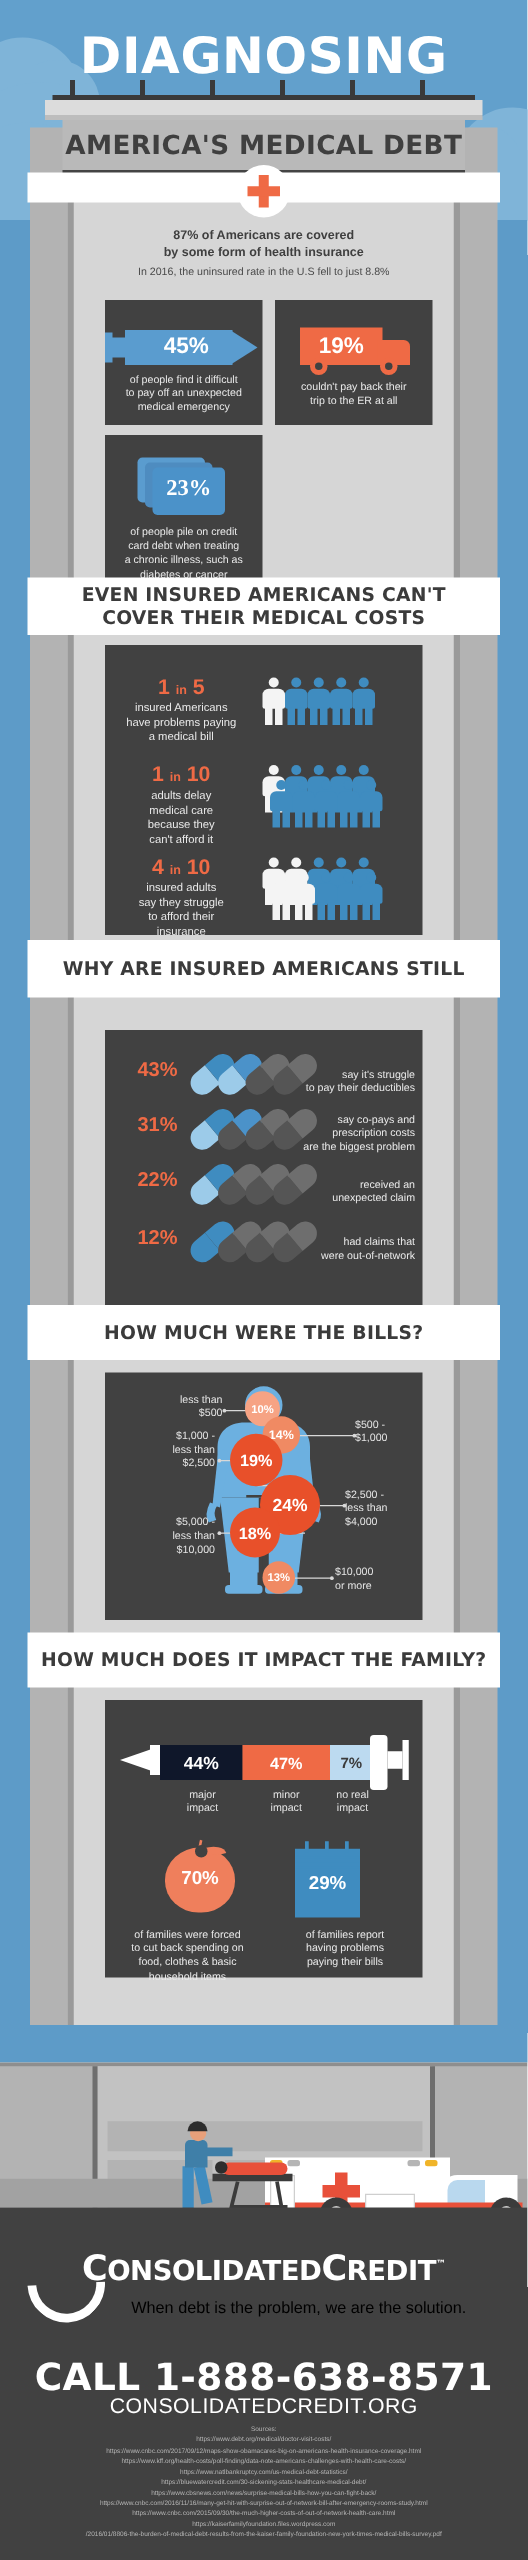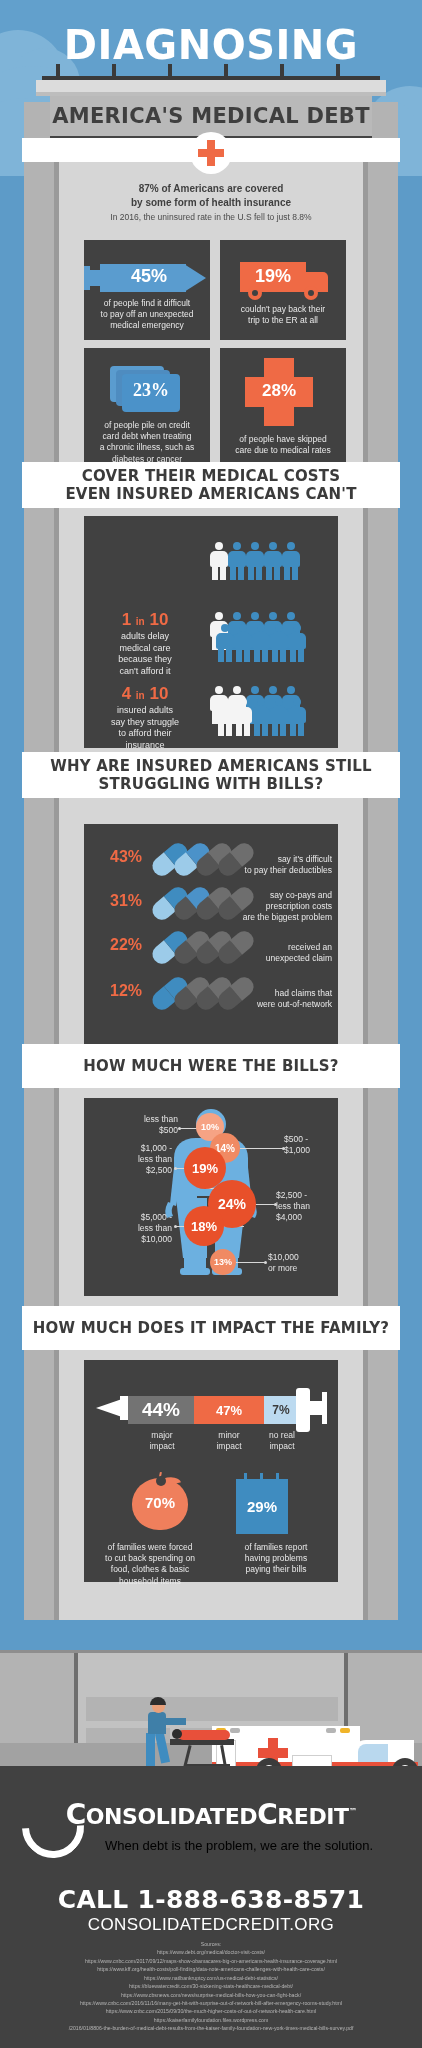--- a/index.html
+++ b/index.html
@@ -179,21 +179,21 @@
   .patient-h { position:absolute; left:172px; top:1729px; width:10px; height:10px; border-radius:50%; background:#2d2d2d; }
 
   
   .footer { position:absolute; left:0; top:1766px; width:422px; height:282px; background:#414141; }
   .logo-wrap { position:absolute; left:0; top:1798px; width:422px; text-align:center; }
   .logo-line { font-family:"DejaVu Sans", sans-serif; color:#ffffff; font-weight:bold; font-size:28px; letter-spacing:-0.4px; display:inline-block; position:relative; }
   .logo-line .small { font-size:22px; }
   .tm { font-size:8px; vertical-align:super; font-weight:bold; }
   .swoosh { position:absolute; left:22px; top:1796px; width:62px; height:62px; border:7px solid #ffffff; border-radius:50%; border-right-color:transparent; border-top-color:transparent; transform:rotate(-48deg); }
   .tagline { position:absolute; left:0; top:1838px; width:422px; text-align:center; color:#000000; font-size:13px;margin-left:28px; }
-  .callline { position:absolute; left:0; top:1885px; width:422px; text-align:center; color:#ffffff; font-size:25px; font-weight:bold; font-family:"DejaVu Sans", sans-serif; letter-spacing:0.3px; }
+  .callline { position:absolute; left:0; top:1885px; width:422px; text-align:center; color:#ffffff; font-size:30px; font-weight:bold; font-family:"DejaVu Sans", sans-serif; letter-spacing:0.3px; }
   .urlline { position:absolute; left:0; top:1915px; width:422px; text-align:center; color:#ffffff; font-size:17px; letter-spacing:0.4px; }
   .sources { position:absolute; left:10px; top:1940px; width:402px; text-align:center; color:#b6b6b6; font-size:5.2px; line-height:1.62; }
 </style>
 </head>
 <body>
 
 <div class="page">
 
   <div class="sky"></div>
   <div class="cloud c1"></div>
@@ -269,39 +269,38 @@
     <div class="cd-front"></div>
     <div class="cd-pct big-pct">23%</div>
     <div class="stat-label" style="position:absolute;left:4px;top:72px;width:118px">
       <div>of people pile on credit</div>
         <div>card debt when treating</div>
         <div>a chronic illness, such as</div>
         <div>diabetes or cancer</div>
     </div>
   </div>
 
-  <div class="panel" style="left:220px;top:348px;width:126px;height:118px">
-    <div class="pl-v"></div>
-    <div class="pl-h"></div>
-    <div class="pl-pct big-pct">28%</div>
-    <div class="stat-label" style="position:absolute;left:4px;top:86px;width:118px">
-      <div>of people have skipped</div>
-        <div>care due to medical rates</div>
-    </div>
-  </div>
 
   <div class="sec-banner" style="top:462px;height:46px">
     <div class="txt">
+      <div>EVEN INSURED AMERICANS CAN'T</div>
       <div>COVER THEIR MEDICAL COSTS</div>
-      <div>EVEN INSURED AMERICANS CAN'T</div>
     </div>
   </div>
 
   <div class="panel" style="left:84px;top:516px;width:254px;height:232px">
 
+    <div style="position:absolute;left:6px;top:24px;width:110px">
+      <div class="ratio-num">1 <span class="in">in</span> 5</div>
+      <div class="ratio-cap">
+          <div>insured Americans</div>
+          <div>have problems paying</div>
+          <div>a medical bill</div>
+        </div>
+    </div>
     <div style="position:absolute;left:126px;top:26px">
       <span class="person pwhite"><i class="head"></i><i class="body"></i><i class="legL"></i><i class="legR"></i></span><span class="person pblue"><i class="head"></i><i class="body"></i><i class="legL"></i><i class="legR"></i></span><span class="person pblue"><i class="head"></i><i class="body"></i><i class="legL"></i><i class="legR"></i></span><span class="person pblue"><i class="head"></i><i class="body"></i><i class="legL"></i><i class="legR"></i></span><span class="person pblue"><i class="head"></i><i class="body"></i><i class="legL"></i><i class="legR"></i></span>
     </div>
 
     <div style="position:absolute;left:6px;top:94px;width:110px">
       <div class="ratio-num">1 <span class="in">in</span> 10</div>
       <div class="ratio-cap">
           <div>adults delay</div>
           <div>medical care</div>
           <div>because they</div>
@@ -328,21 +327,20 @@
       <span class="person pwhite"><i class="head"></i><i class="body"></i><i class="legL"></i><i class="legR"></i></span><span class="person pwhite"><i class="head"></i><i class="body"></i><i class="legL"></i><i class="legR"></i></span><span class="person pblue"><i class="head"></i><i class="body"></i><i class="legL"></i><i class="legR"></i></span><span class="person pblue"><i class="head"></i><i class="body"></i><i class="legL"></i><i class="legR"></i></span><span class="person pblue"><i class="head"></i><i class="body"></i><i class="legL"></i><i class="legR"></i></span>
     </div>
     <div style="position:absolute;left:132px;top:182px">
       <span class="person pwhite"><i class="head"></i><i class="body"></i><i class="legL"></i><i class="legR"></i></span><span class="person pwhite"><i class="head"></i><i class="body"></i><i class="legL"></i><i class="legR"></i></span><span class="person pblue"><i class="head"></i><i class="body"></i><i class="legL"></i><i class="legR"></i></span><span class="person pblue"><i class="head"></i><i class="body"></i><i class="legL"></i><i class="legR"></i></span><span class="person pblue"><i class="head"></i><i class="body"></i><i class="legL"></i><i class="legR"></i></span>
     </div>
   </div>
 
   <div class="sec-banner" style="top:752px;height:46px">
     <div class="txt">
       <div>WHY ARE INSURED AMERICANS STILL</div>
-      <div>STRUGGLING WITH BILLS?</div>
     </div>
   </div>
 
   <div class="panel" style="left:84px;top:824px;width:254px;height:220px">
 
     <div class="pill-pct" style="left:26px;top:24px">43%</div>
     <div class="pill" style="left:66px;top:26px">
         <i class="half hl" style="background:#9ccbe9"></i>
         <i class="half hr" style="background:#3f8cc0"></i>
       </div>
@@ -352,21 +350,21 @@
       </div>
     <div class="pill" style="left:110px;top:26px">
         <i class="half hl" style="background:#555555"></i>
         <i class="half hr" style="background:#6e6e6e"></i>
       </div>
     <div class="pill" style="left:132px;top:26px">
         <i class="half hl" style="background:#555555"></i>
         <i class="half hr" style="background:#6e6e6e"></i>
       </div>
     <div class="pill-cap" style="left:144px;top:30px;width:104px">
-      <div>say it's difficult</div>
+      <div>say it's struggle</div>
       <div>to pay their deductibles</div>
     </div>
 
     <div class="pill-pct" style="left:26px;top:68px">31%</div>
     <div class="pill" style="left:66px;top:70px">
         <i class="half hl" style="background:#9ccbe9"></i>
         <i class="half hr" style="background:#3f8cc0"></i>
       </div>
     <div class="pill" style="left:88px;top:70px">
         <i class="half hl" style="background:#555555"></i>
@@ -512,21 +510,21 @@
   <div class="sec-banner" style="top:1306px;height:44px">
     <div class="txt">HOW MUCH DOES IT IMPACT THE FAMILY?</div>
   </div>
 
   <div class="panel" style="left:84px;top:1360px;width:254px;height:222px">
 
     <svg width="42" height="28" style="position:absolute;left:12px;top:34px">
       <polygon points="0,14 26,5 26,23" fill="#ffffff"></polygon>
       <rect x="24" y="2" width="14" height="24" fill="#ffffff"></rect>
     </svg>
-    <div class="sbar" style="left:44px;top:36px;width:66px;background:#737373;display:flex;align-items:center;justify-content:center;color:#fff;font-weight:bold;font-size:19px">44%</div>
+    <div class="sbar" style="left:44px;top:36px;width:66px;background:#0f172a;display:flex;align-items:center;justify-content:center;color:#fff;font-weight:bold;font-size:14px">44%</div>
     <div class="sbar" style="left:110px;top:36px;width:70px;background:#ef6a45;display:flex;align-items:center;justify-content:center;color:#fff;font-weight:bold;font-size:13px">47%</div>
     <div class="sbar" style="left:180px;top:36px;width:34px;background:#bcdaf0;display:flex;align-items:center;justify-content:center;color:#3b3b3b;font-weight:bold;font-size:12px">7%</div>
     <div style="position:absolute;left:212px;top:28px;width:14px;height:44px;background:#ffffff;border-radius:3px"></div>
     <div style="position:absolute;left:226px;top:41px;width:12px;height:14px;background:#ffffff"></div>
     <div style="position:absolute;left:238px;top:32px;width:5px;height:32px;background:#ffffff"></div>
 
     <div class="sbar-cap" style="left:48px;top:70px;width:60px">
       <div>major</div>
       <div>impact</div>
     </div>

